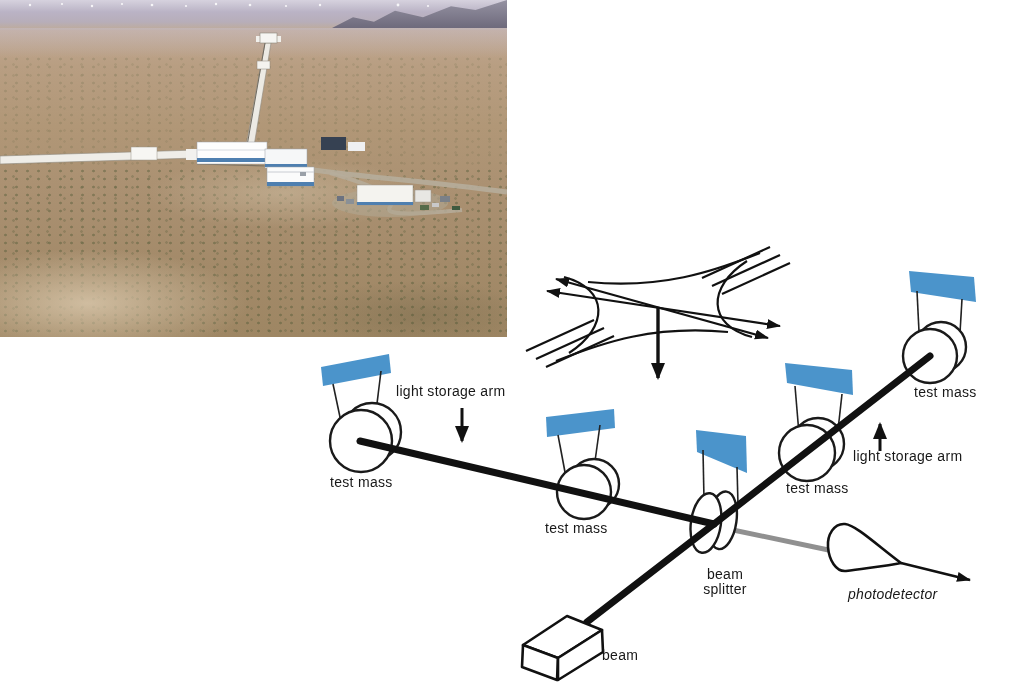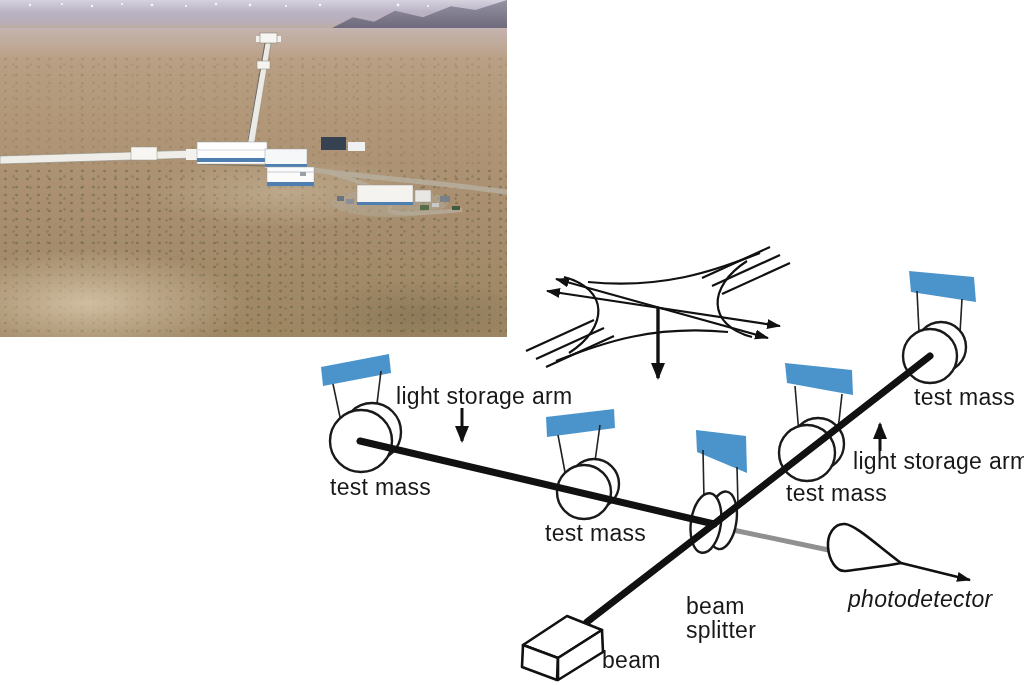--- a/index.html
+++ b/index.html
@@ -25,25 +25,25 @@
   .sp1{top:55px;height:112px;opacity:.30;}
   .sp2{top:167px;height:170px;opacity:.72;}
   .wash1{left:-20px;top:248px;width:270px;height:92px;
        background:radial-gradient(ellipse at 40% 60%, rgba(216,198,170,.85), rgba(216,198,170,0) 70%);}
   .wash2{left:150px;top:158px;width:270px;height:70px;
        background:radial-gradient(ellipse at 50% 50%, rgba(205,188,160,.55), rgba(205,188,160,0) 72%);}
   .wash3{left:300px;top:280px;width:240px;height:70px;
        background:radial-gradient(ellipse at 50% 50%, rgba(60,64,40,.18), rgba(60,64,40,0) 70%);}
   .photo svg{left:0;top:0;}
   
-  .label{position:absolute;font-size:23px;color:#181818;letter-spacing:.3px;line-height:1.05;white-space:pre;}
+  .label{position:absolute;font-size:14px;color:#181818;letter-spacing:.3px;line-height:1.05;white-space:pre;}
   .lbl-tm-left{left:330px;top:475px;}
   .lbl-lsa-left{left:396px;top:384px;}
   .lbl-tm-mid{left:545px;top:521px;}
-  .lbl-bs{left:686px;top:594px;width:78px;white-space:normal;}
+  .lbl-bs{left:686px;top:567px;width:78px;text-align:center;white-space:normal;}
   .lbl-pd{left:848px;top:587px;font-style:italic;}
   .lbl-laser{left:602px;top:648px;}
   .lbl-tm-rl{left:786px;top:481px;}
   .lbl-tm-ru{left:914px;top:385px;}
   .lbl-lsa-right{left:853px;top:449px;}
   .diagram-svg{position:absolute;left:0;top:0;}
 </style>
 </head>
 <body>
 

